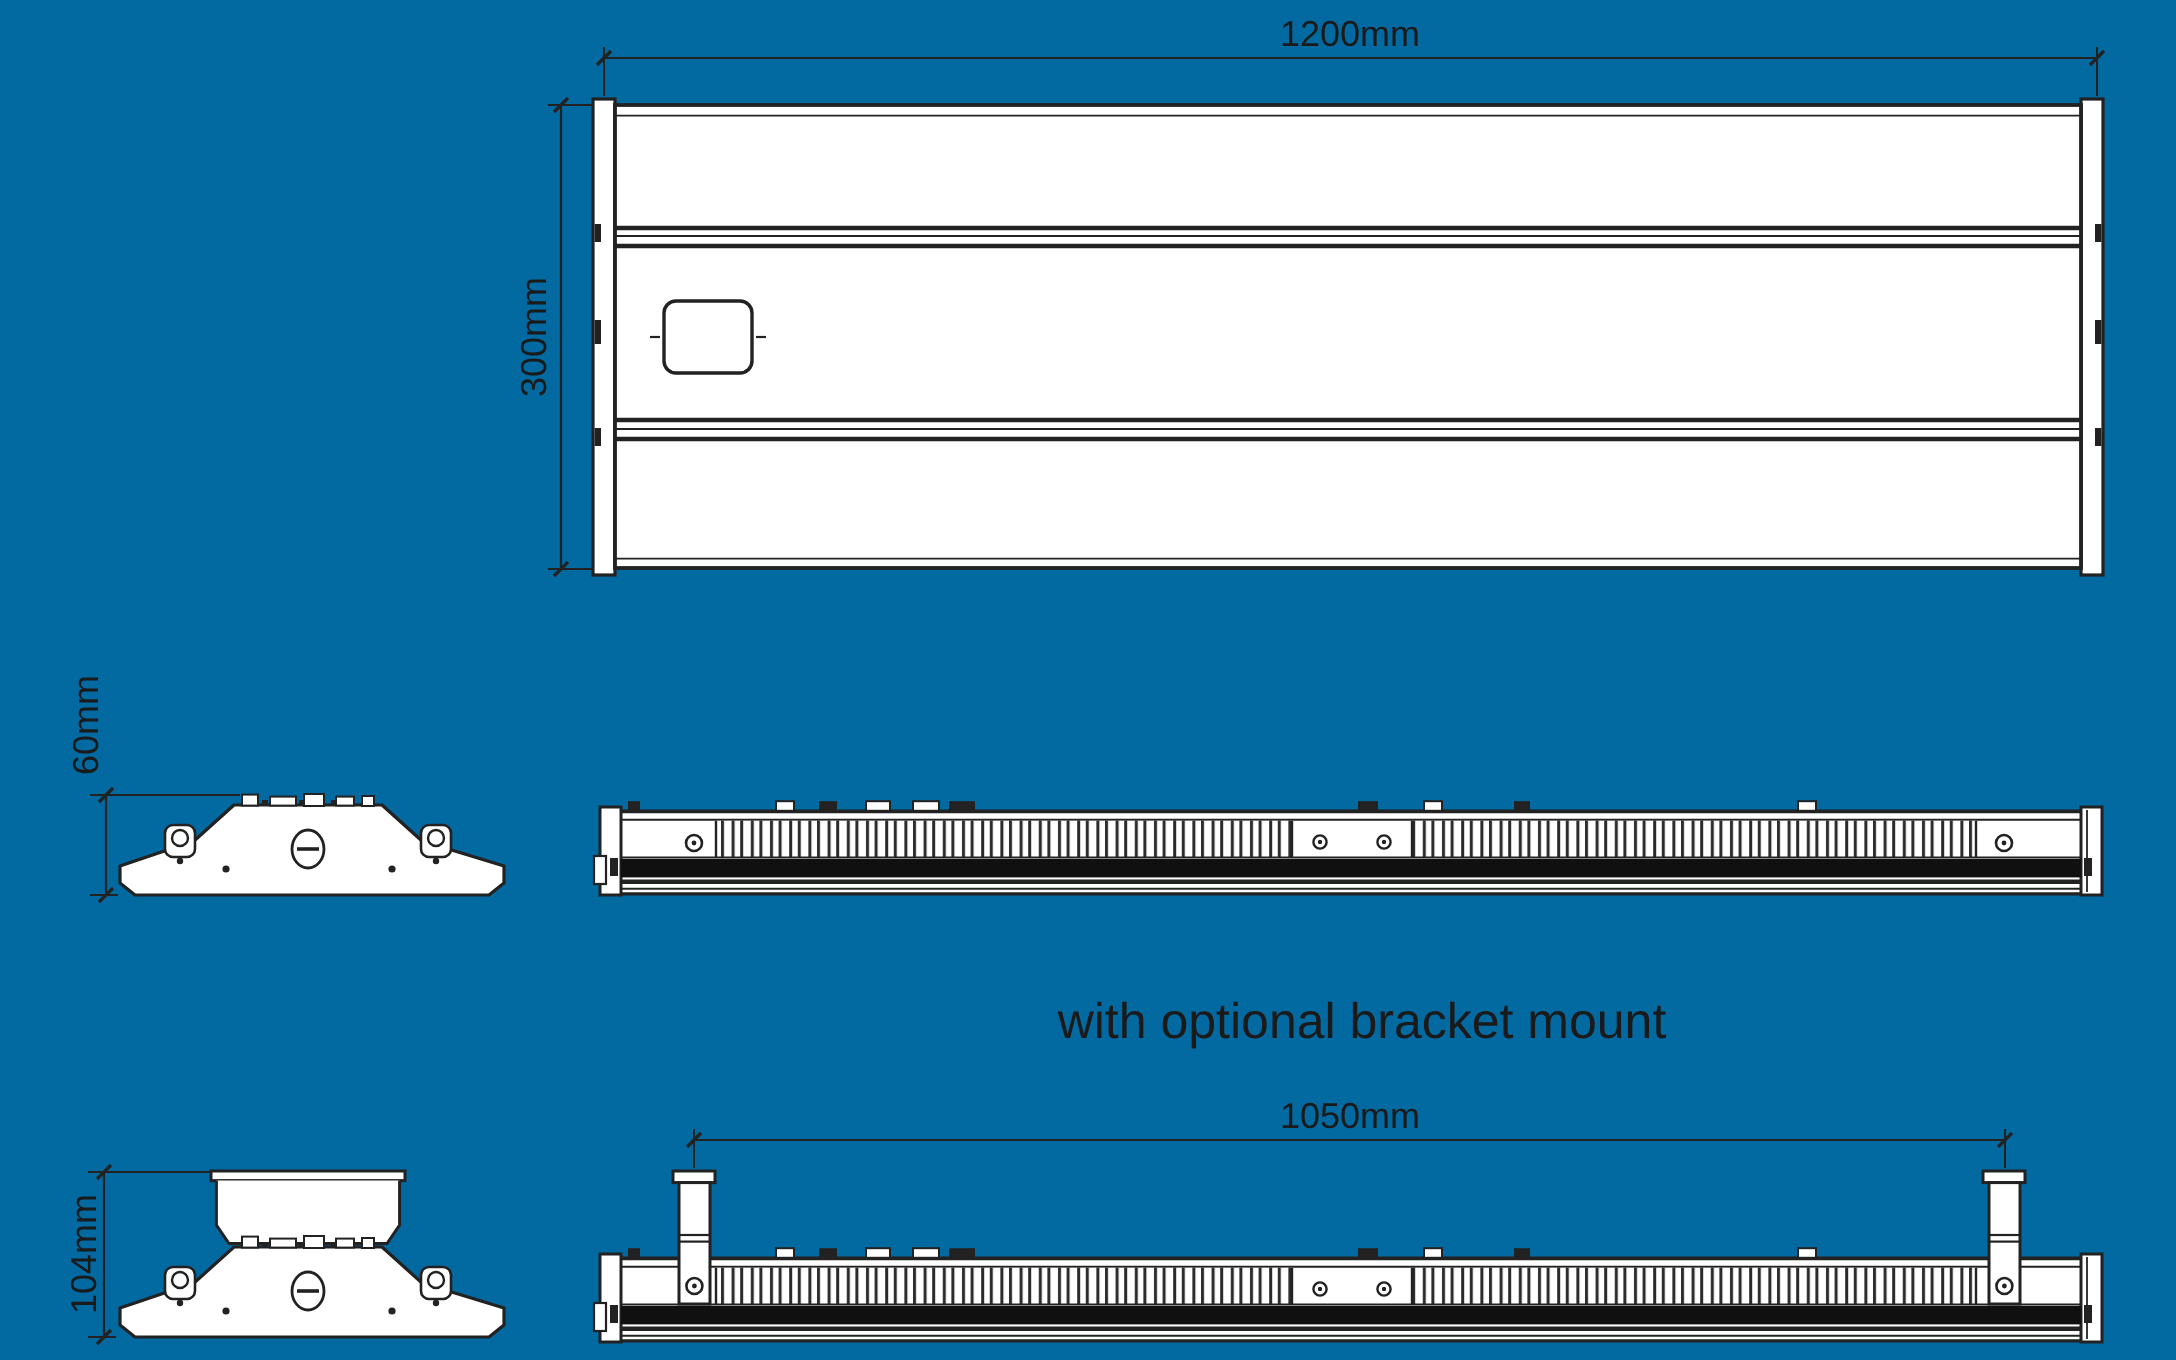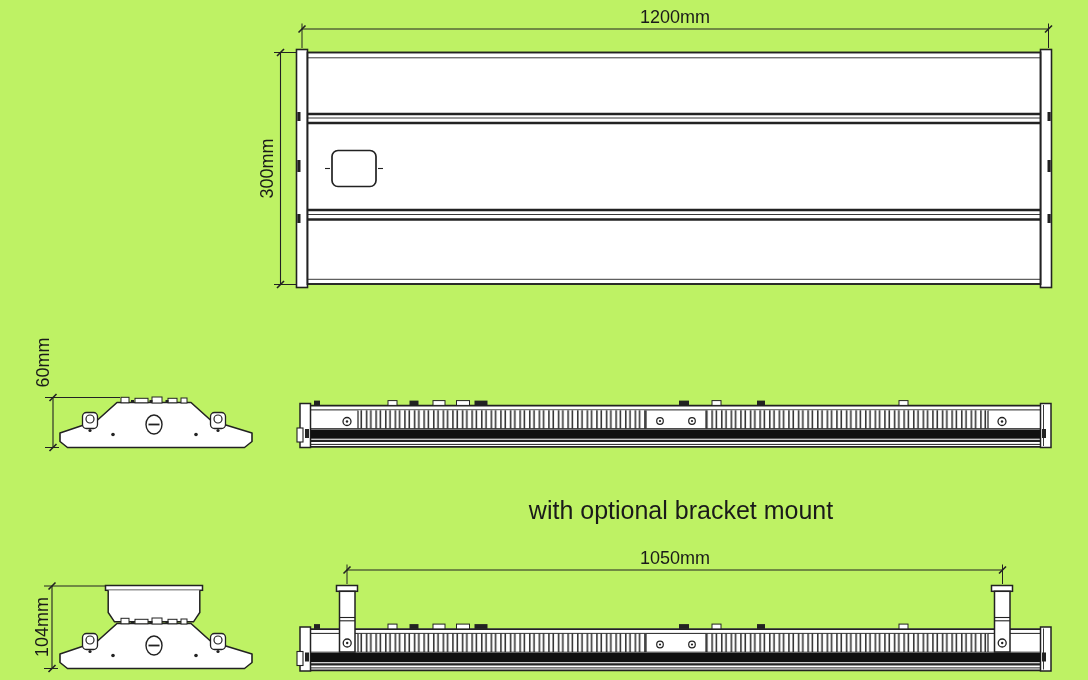--- a/index.html
+++ b/index.html
@@ -5,21 +5,21 @@
   html, body {
     margin: 0;
     padding: 0;
     background: #ffffff;
     font-family: "Liberation Sans", sans-serif;
   }
   .canvas {
     position: relative;
     width: 1088px;
     height: 680px;
-    background: #bef264;
+    background: #0369a1;
     overflow: hidden;
   }
   svg text {
     fill: #1a1a1a;
     font-family: "Liberation Sans", "DejaVu Sans", sans-serif;
   }
   .dim-label { font-size: 18px; }
   .caption-label { font-size: 25px; }
 </style>
 </head>

